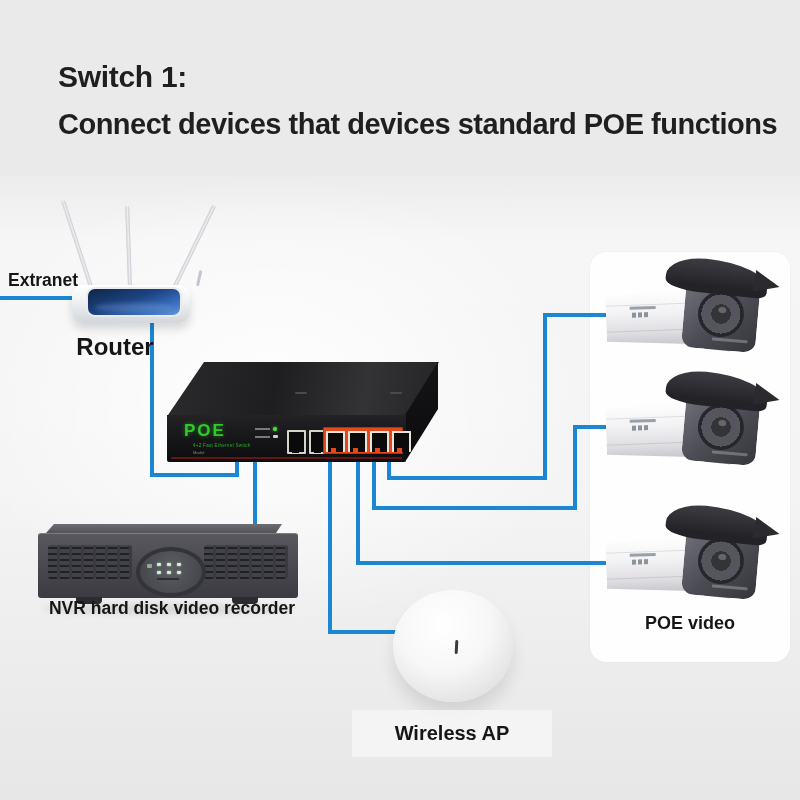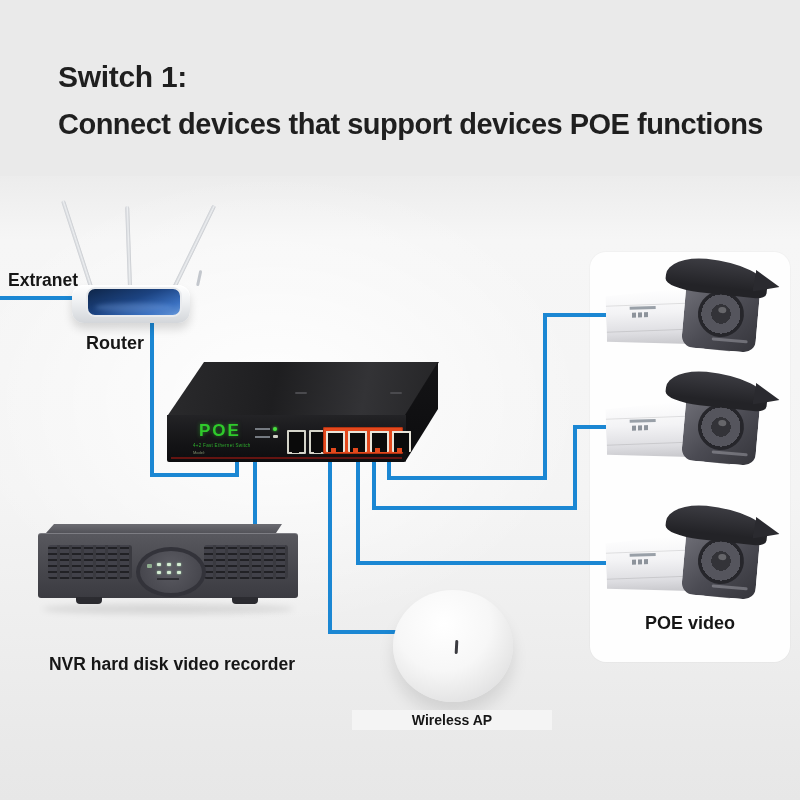--- a/index.html
+++ b/index.html
@@ -15,23 +15,23 @@
   .header-band{left:0;top:0;width:800px;height:176px;background:#eaeaea;}
   .title1{left:58px;top:60px;font-size:30px;font-weight:600;color:#1f1f1f;letter-spacing:-.3px;}
   .title2{left:58px;top:108px;font-size:29px;font-weight:600;color:#1f1f1f;letter-spacing:-.5px;white-space:nowrap;}
   
   .camera-panel{left:590px;top:252px;width:200px;height:410px;background:#fefefe;border-radius:16px;box-shadow:0 0 0 1px rgba(0,0,0,.02);}
   
   svg.wires{left:0;top:0;width:800px;height:800px;}
   
   .diagram-label{font-size:17.5px;font-weight:600;color:#161616;text-align:center;}
   .extranet-label{left:8px;top:270px;}
-  .router-label{left:60px;top:333px;width:110px;text-align:center;font-size:18px;}
-  .nvr-label{left:40px;top:654px;width:264px;text-align:center;}
-  .ap-label{left:352px;top:710px;width:200px;text-align:center;font-size:14px;background:rgba(246,246,246,.85);padding:2px 0;}
+  .router-label{left:60px;top:333px;width:110px;text-align:center;font-size:24px;}
+  .nvr-label{left:40px;top:598px;width:264px;text-align:center;}
+  .ap-label{left:352px;top:710px;width:200px;text-align:center;font-size:20px;background:rgba(246,246,246,.85);padding:12px 0;}
   .camera-label{left:590px;top:613px;width:200px;text-align:center;font-size:18px;}
   
   .router{left:60px;top:198px;width:160px;height:140px;}
   .antenna{position:absolute;width:4px;border-radius:2px;background:linear-gradient(90deg,#c9ccd1,#eceef0 55%,#c4c7cc);transform-origin:50% 100%;}
   .ant1{left:30px;top:-2px;height:94px;transform:rotate(-18deg);}
   .ant2{left:68px;top:8px;height:82px;transform:rotate(-2deg);}
   .ant3{left:112px;top:-2px;height:92px;transform:rotate(26deg);}
   .ant4{left:136px;top:72px;height:16px;width:3px;transform:rotate(12deg);background:#c3c7cd;}
   .router-body{position:absolute;left:12px;top:87px;width:118px;height:38px;border-radius:12px;
     background:linear-gradient(180deg,#ffffff 0%,#eef0f2 45%,#d3d6da 100%);
@@ -43,21 +43,21 @@
   .switch{left:165px;top:362px;width:276px;height:101px;}
   .sw-top{position:absolute;left:0;top:0;width:276px;height:53px;
     clip-path:polygon(3px 53px,39px 0px,274px 0px,241px 53px);
     background:linear-gradient(100deg,#2b2b2d 0%,#1e1e20 40%,#333336 72%,#242426 100%);}
   .sw-side{position:absolute;left:0;top:0;width:276px;height:101px;
     clip-path:polygon(240px 53px,273px 0px,273px 47px,240px 100px);
     background:linear-gradient(180deg,#141416,#0c0c0e);}
   .sw-front{position:absolute;left:2px;top:53px;width:239px;height:47px;border-radius:0 0 2px 2px;
     background:linear-gradient(180deg,#232326 0%,#151517 55%,#0d0d0f 100%);}
   .sw-red-stripe{position:absolute;left:4px;bottom:3px;width:231px;height:2px;background:#6e1512;opacity:.9;}
-  .sw-poe{position:absolute;left:32px;top:6px;font-size:17px;font-weight:bold;letter-spacing:2px;color:#2fcb2b;text-shadow:0 0 4px rgba(47,203,43,.55);}
+  .sw-poe{position:absolute;left:17px;top:6px;font-size:17px;font-weight:bold;letter-spacing:2px;color:#2fcb2b;text-shadow:0 0 4px rgba(47,203,43,.55);}
   .sw-sub{position:absolute;left:26px;top:28px;font-size:4.5px;color:#2fae2e;letter-spacing:.3px;white-space:nowrap;}
   .sw-model{position:absolute;left:26px;top:35px;font-size:4px;color:#7f8f6f;white-space:nowrap;}
   .sw-ind{position:absolute;left:88px;top:12px;width:28px;}
   .sw-ind .row{display:flex;align-items:center;gap:3px;margin-bottom:4px;}
   .sw-ind .txt{width:15px;height:2px;background:#8d939b;opacity:.8;}
   .led{width:4px;height:4px;border-radius:50%;background:#49e03e;box-shadow:0 0 3px #49e03e;}
   .sw-btn{width:5px;height:3px;background:#cfcfc6;border-radius:1px;}
   .uplink-ports{position:absolute;left:120px;top:15px;display:flex;gap:3px;}
   .u-port{width:15px;height:20px;background:#0a0a0a;border:2px solid #d4d4c9;border-radius:1px;position:relative;}
   .u-port::after{content:"";position:absolute;left:3px;bottom:-1px;width:7px;height:5px;background:#0a0a0a;}
@@ -114,21 +114,21 @@
     background:linear-gradient(180deg,#3c3c42 0%,#232327 80%);}
   .cam-hood-tip{position:absolute;left:148px;top:10px;width:26px;height:22px;transform:rotate(10deg);
     clip-path:polygon(0 0,100% 58%,0 100%);background:#2a2a2f;}
   .cam1{left:606px;top:262px;} .cam2{left:606px;top:375px;} .cam3{left:606px;top:509px;}
 </style>
 </head>
 <body>
 
 <div class="abs header-band"></div>
 <div class="abs title1">Switch 1:</div>
-<div class="abs title2">Connect devices that support devices POE functions</div>
+<div class="abs title2">Connect devices that devices standard POE functions</div>
 
 <div class="abs camera-panel"></div>
 
 <svg class="abs wires" viewBox="0 0 800 800">
     <polyline points="0,298 80,298" fill="none" stroke="#1b87d3" stroke-width="4"></polyline>
     <polyline points="152,320 152,475 237,475 237,458" fill="none" stroke="#1b87d3" stroke-width="4"></polyline>
     <polyline points="255,452 255,535" fill="none" stroke="#1b87d3" stroke-width="4"></polyline>
     <polyline points="330,452 330,632 408,632" fill="none" stroke="#1b87d3" stroke-width="4"></polyline>
     <polyline points="358,452 358,563 616,563" fill="none" stroke="#1b87d3" stroke-width="4"></polyline>
     <polyline points="374,452 374,508 575,508 575,427 616,427" fill="none" stroke="#1b87d3" stroke-width="4"></polyline>

